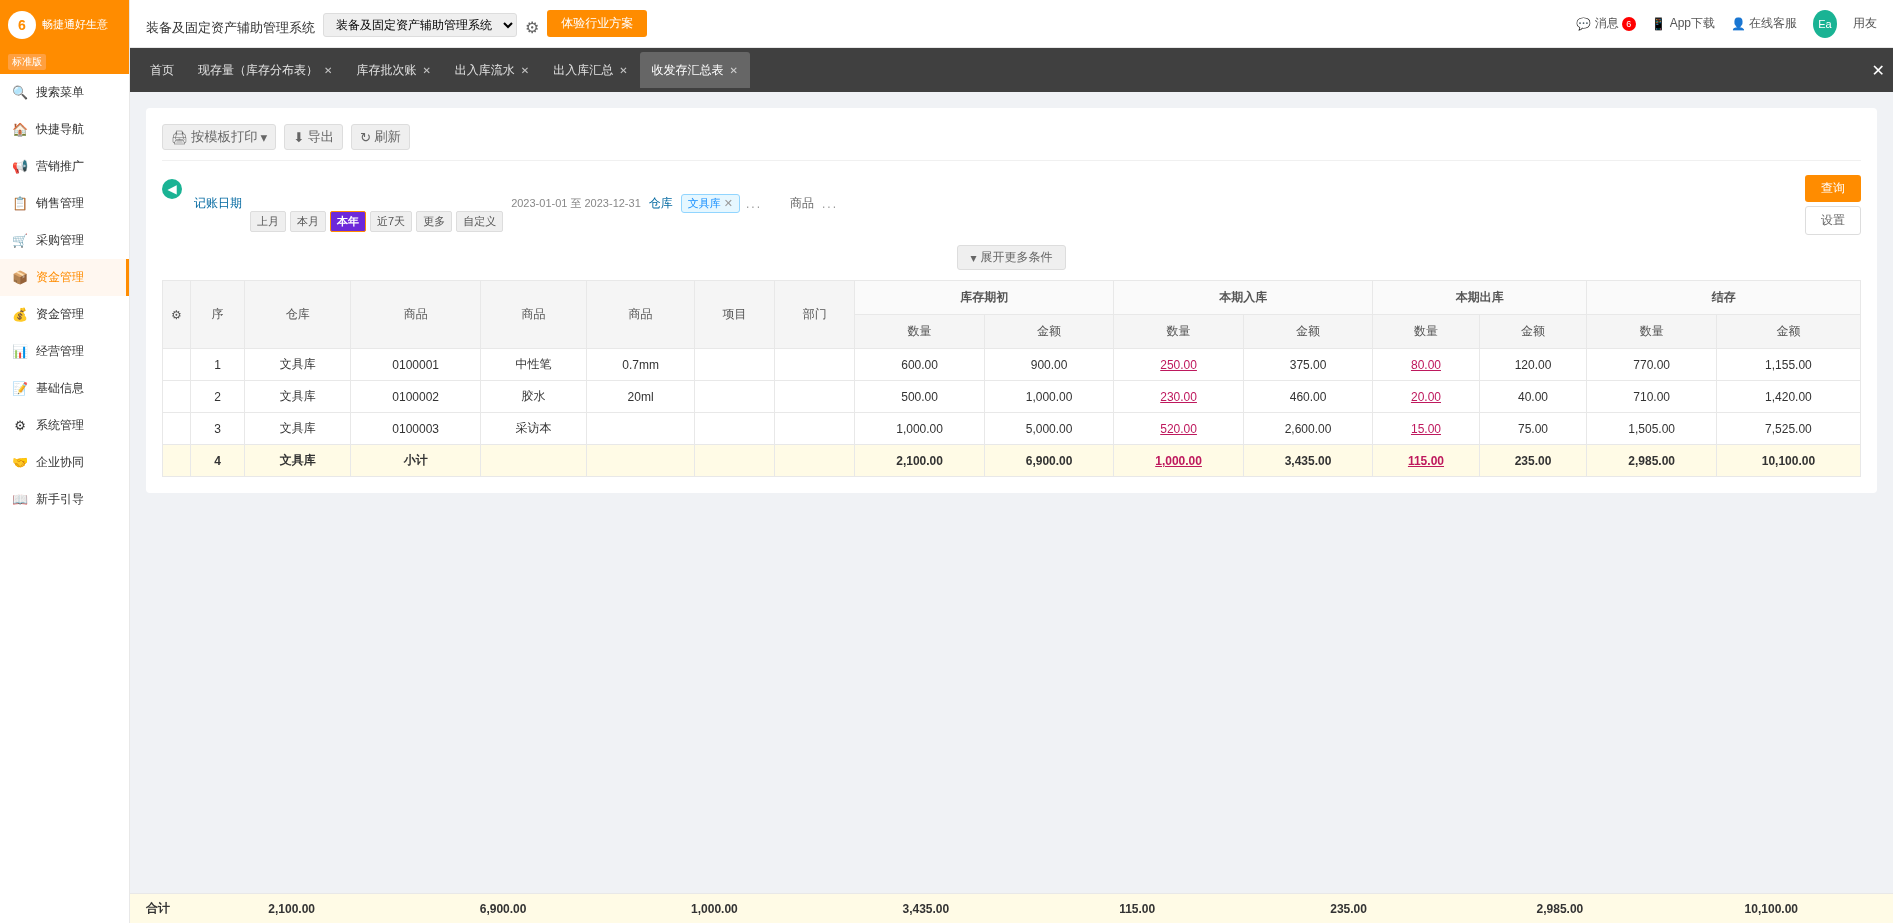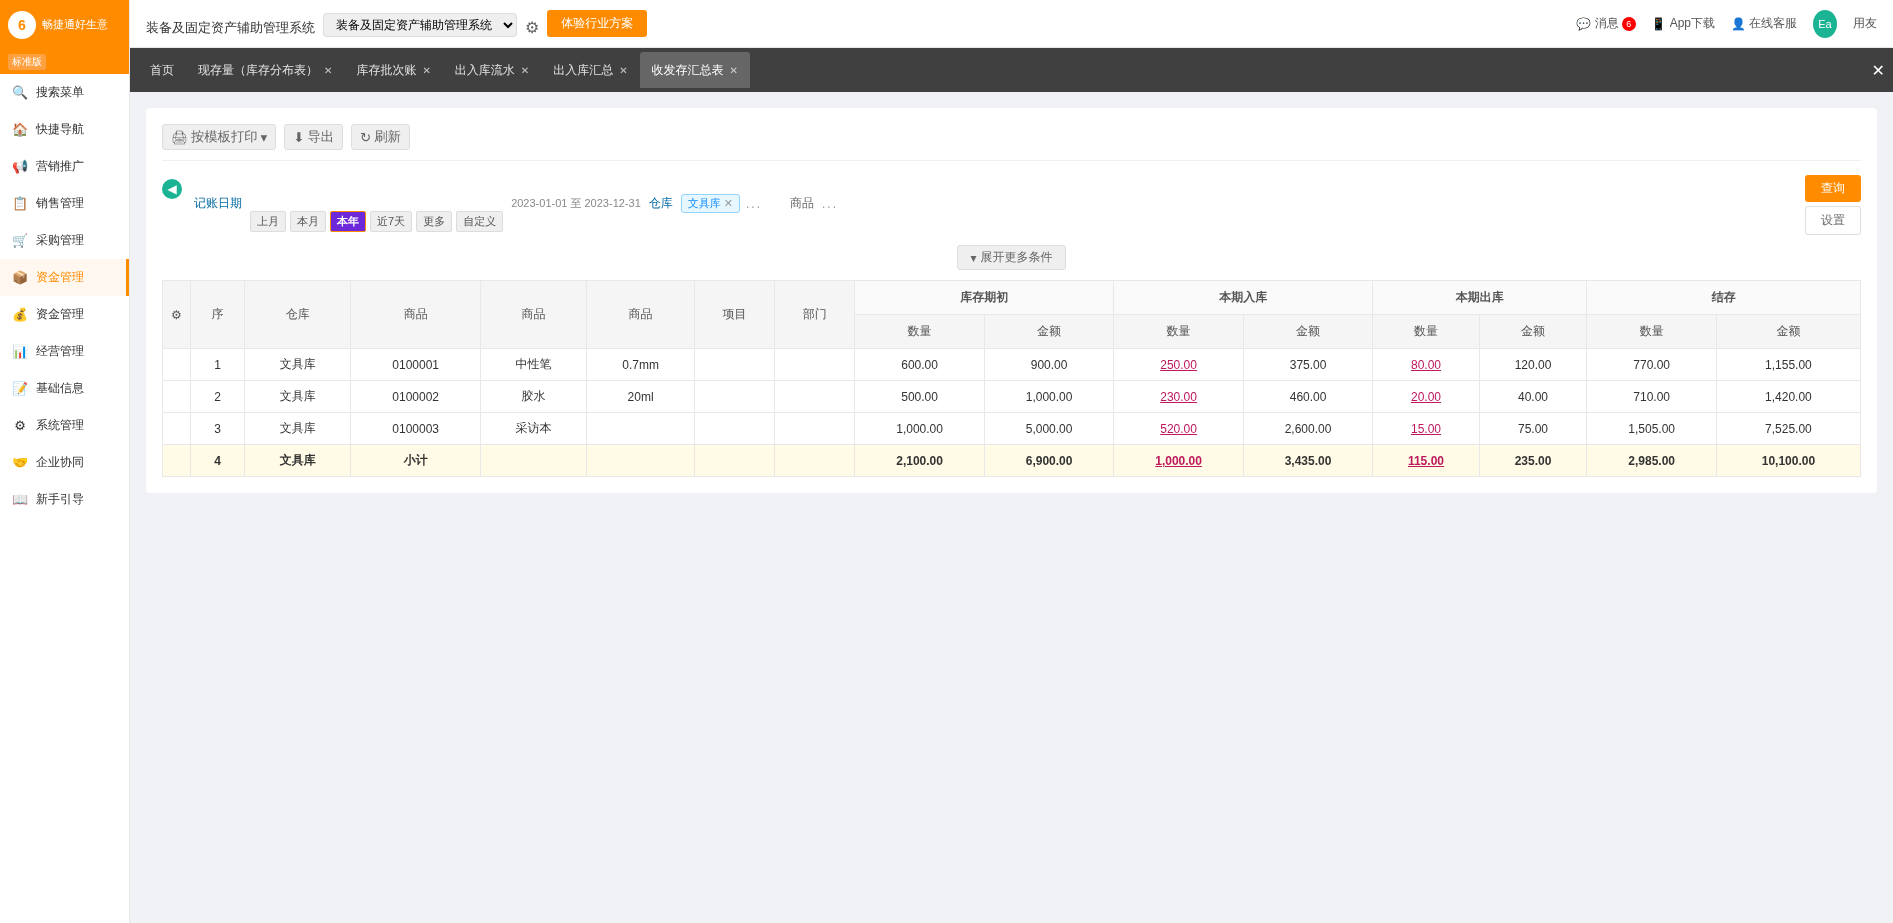--- a/index.html
+++ b/index.html
@@ -378,14 +378,27 @@
               <td>2,985.00</td>
               <td>10,100.00</td>
             </tr>
           </tbody>
         </table>
       </div>
 
     </div>
   </div>
 
+  <div class="bottom-bar">
+    <span class="bottom-bar-label">合计</span>
+    <div class="bottom-nums">
+      <span class="bottom-num">2,100.00</span>
+      <span class="bottom-num">6,900.00</span>
+      <span class="bottom-num">1,000.00</span>
+      <span class="bottom-num">3,435.00</span>
+      <span class="bottom-num">115.00</span>
+      <span class="bottom-num">235.00</span>
+      <span class="bottom-num">2,985.00</span>
+      <span class="bottom-num">10,100.00</span>
+    </div>
+  </div>
 
 </div>
 
 </body></html>

